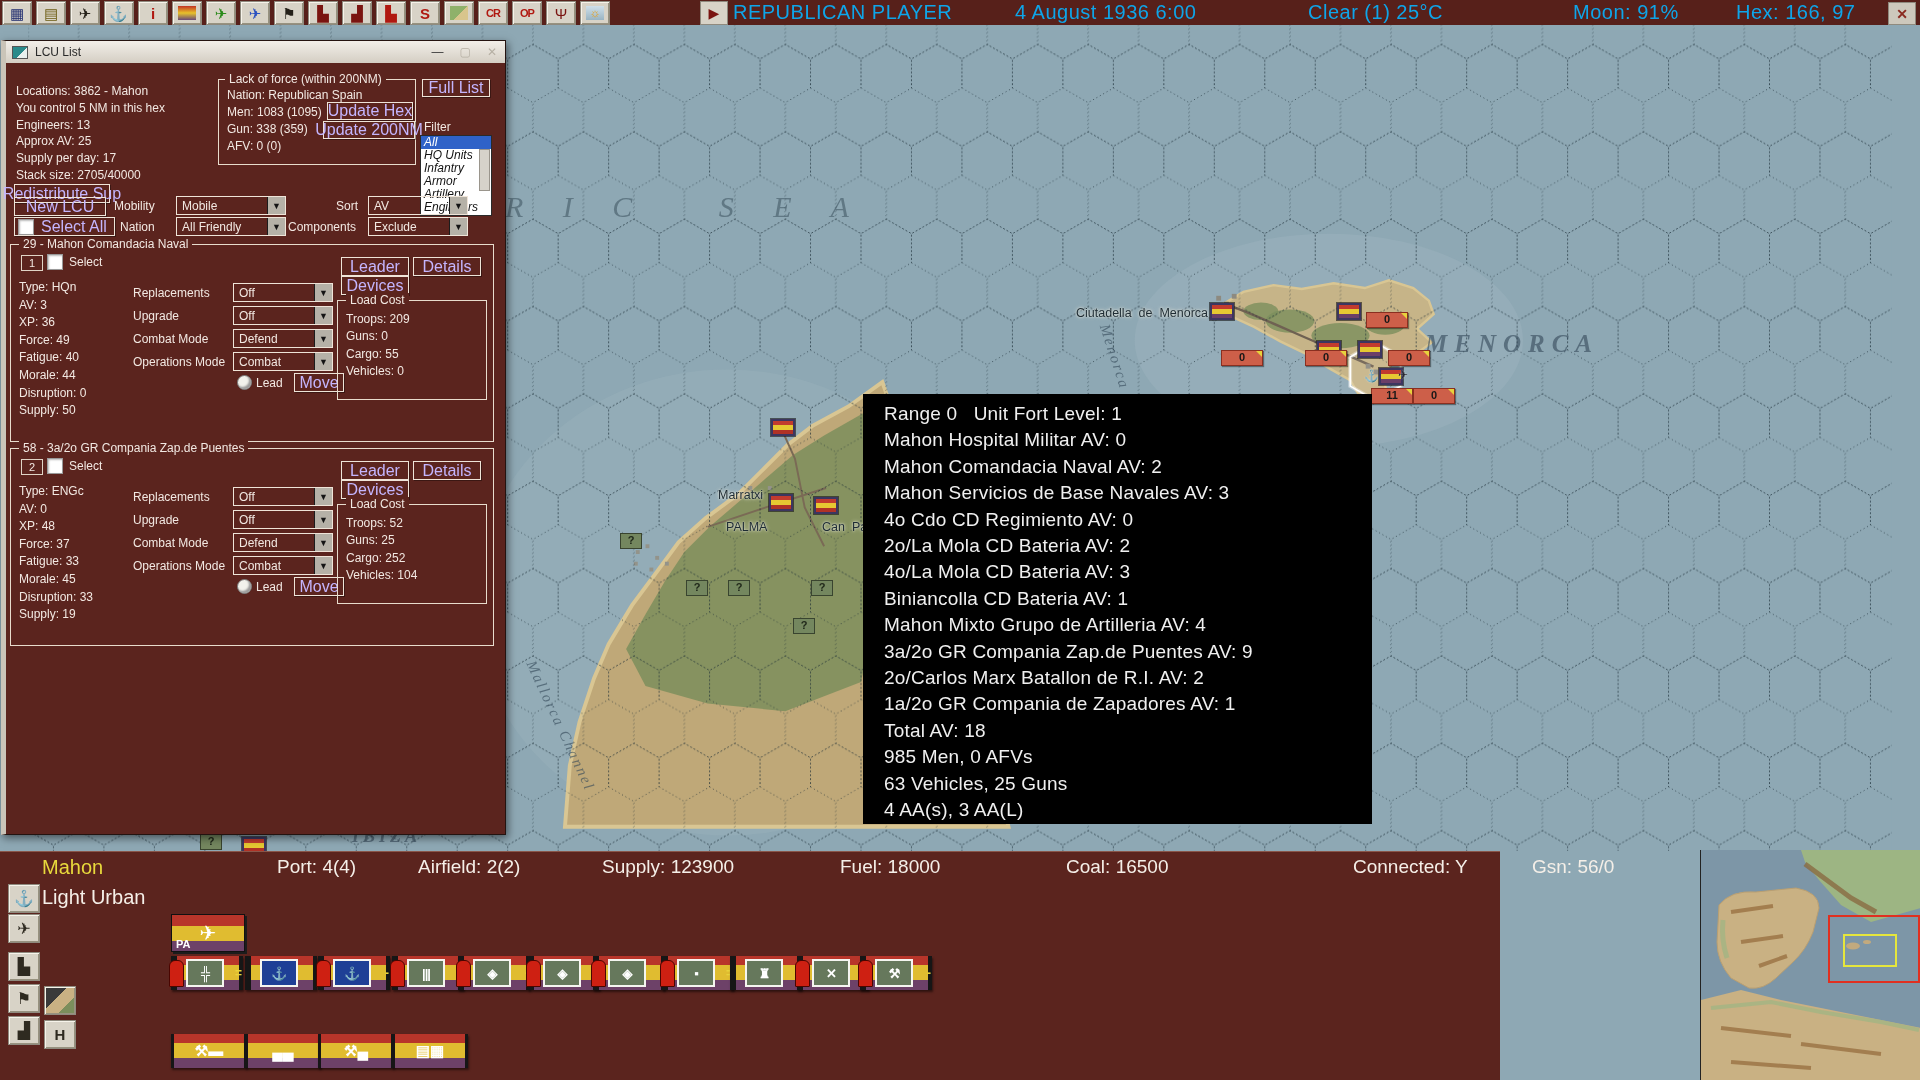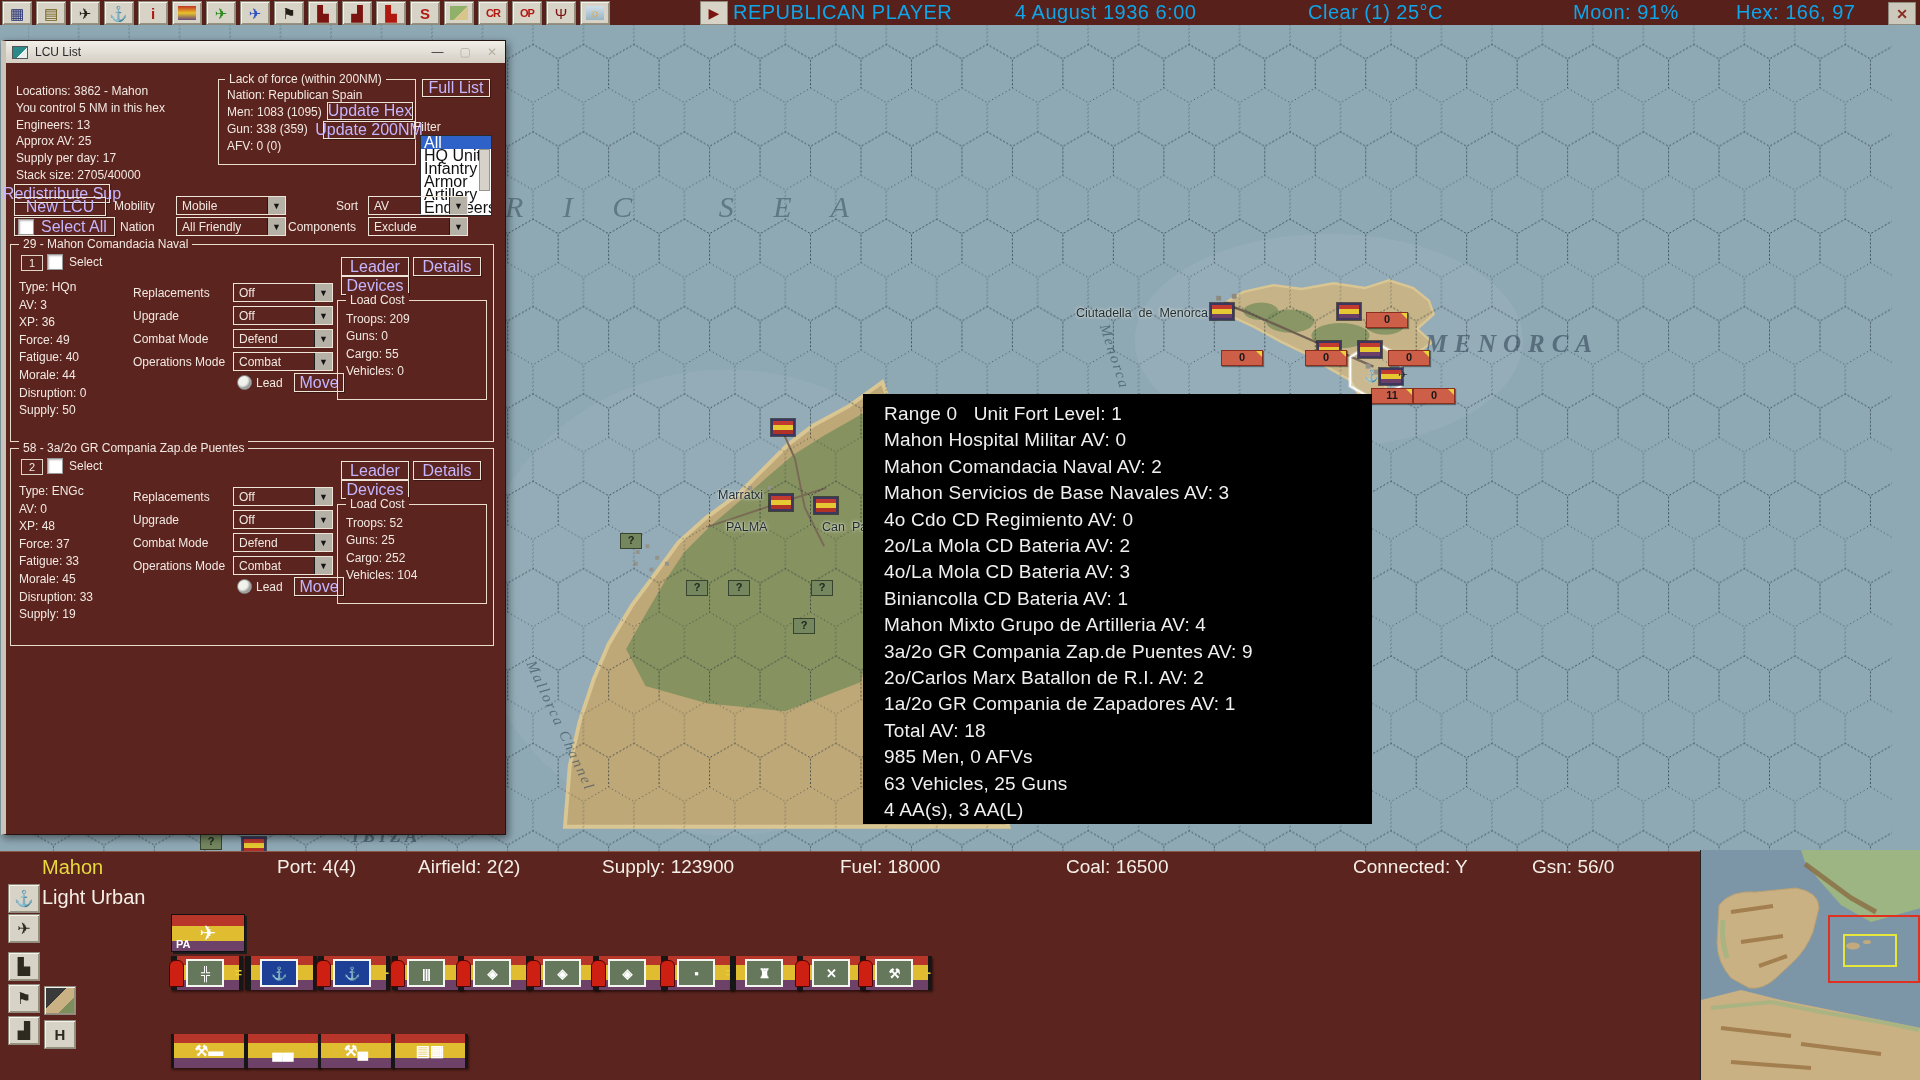--- a/index.html
+++ b/index.html
@@ -72,31 +72,31 @@
   .cmb{position:absolute;height:19px;border:1px solid #efe4d8;display:flex;box-sizing:border-box;}
   .cmb .v{flex:1;padding:2px 5px;font-size:12px;white-space:pre;overflow:hidden;}
   .cmb .a{width:17px;background:#b5b1a7;border-left:1px solid #1c1c1c;display:flex;align-items:center;justify-content:center;
           font-size:9px;color:#141414;}
   .cb{position:absolute;width:14px;height:14px;background:#fff;border:1px solid #999;box-shadow:inset 1px 1px 2px #bbb;}
   .rad{position:absolute;width:13px;height:13px;border-radius:50%;background:#f2f2ec;border:1px solid #777;box-shadow:inset -2px -2px 2px #999;}
   .idx{position:absolute;width:20px;height:14px;border:1px solid #e0d4c6;font-size:11px;color:#f2e8e2;
        display:flex;align-items:center;justify-content:center;}
   #lcu-info{position:absolute;left:10px;top:42px;line-height:16.8px;white-space:pre;}
   #filter-listbox{position:absolute;left:414px;top:94px;width:70px;height:79px;background:#fff;color:#111;
-        font-size:16px;overflow:hidden;border:1px solid #2a2a2a;}
+        font-size:12px;overflow:hidden;border:1px solid #2a2a2a;font-style:italic;}
   .fopt{height:13px;line-height:13px;padding:0 3px;white-space:pre;}
   .fopt.sel{background:#2f62c8;color:#fff;}
   #filter-scroll{position:absolute;left:473px;top:108px;width:9px;height:40px;background:#d6d2ca;border:1px solid #9a958c;z-index:2;}
   .unit-panel{position:absolute;left:4px;width:482px;height:196px;border:1px solid #e8dccd;}
   .unit-panel .lg{position:absolute;top:-8px;left:8px;background:#5b241e;padding:0 4px;font-size:12px;white-space:pre;}
   .stats{position:absolute;left:8px;top:34px;line-height:17.6px;white-space:pre;}
   .lcrows{position:absolute;left:8px;top:10px;line-height:17.4px;white-space:pre;}
 
   
-  #bottom-panel{position:absolute;left:0;top:851px;width:1700px;height:229px;background:#5b241e;
+  #bottom-panel{position:absolute;left:0;top:851px;width:1500px;height:229px;background:#5b241e;
                 border-top:1px solid #8a564a;z-index:25;color:#f5efe8;}
   .sbtext{position:absolute;top:4px;font-size:19px;white-space:pre;}
   #sb-name{color:#e8d93c;font-size:20px;}
   #terrain-label{position:absolute;left:42px;top:34px;font-size:20px;}
   .toolbtn{position:absolute;width:30px;height:27px;background:#d8d3c7;border:1px solid #8f8a7e;
         box-shadow:inset 1px 1px 0 #f6f3ea, inset -1px -1px 0 #97927f;color:#2e2a20;
         display:flex;align-items:center;justify-content:center;font-size:16px;}
   .toolbtn.thumb{background:linear-gradient(135deg,#3a3a3a 0 40%,#c9b183 40% 70%,#7b8e5c 70% 100%);}
   .toolbtn.hbtn{font-weight:bold;font-size:15px;}
   .acounter{position:absolute;width:72px;height:36px;border:1px solid #111;box-shadow:2px 2px 0 #1c1c1c;
@@ -259,21 +259,21 @@
       <span class="wlbl" style="left:8px;top:8px;">Nation: Republican Spain</span>
       <span class="wlbl" style="left:8px;top:25px;">Men: 1083 (1095)</span>
       <span class="wlbl" style="left:8px;top:42px;">Gun: 338 (359)</span>
       <span class="wlbl" style="left:8px;top:59px;">AFV: 0 (0)</span>
       <div class="wbtn" style="left:108px;top:22px;width:84px;height:16px;">Update Hex</div>
       <div class="wbtn" style="left:104px;top:41px;width:90px;height:16px;">Update 200NM</div>
     </div>
 
     <div class="wbtn" style="left:416px;top:38px;width:66px;height:16px;">Full List</div>
 
-    <span class="wlbl" style="left:408px;top:79px;">Filter</span>
+    <span class="wlbl" style="left:418px;top:79px;">Filter</span>
     <div id="filter-listbox">
         <div class="fopt sel">All</div>
         <div class="fopt">HQ Units</div>
         <div class="fopt">Infantry</div>
         <div class="fopt">Armor</div>
         <div class="fopt">Artillery</div>
         <div class="fopt">Engineers</div>
       </div>
     <div id="filter-scroll"></div>
 

